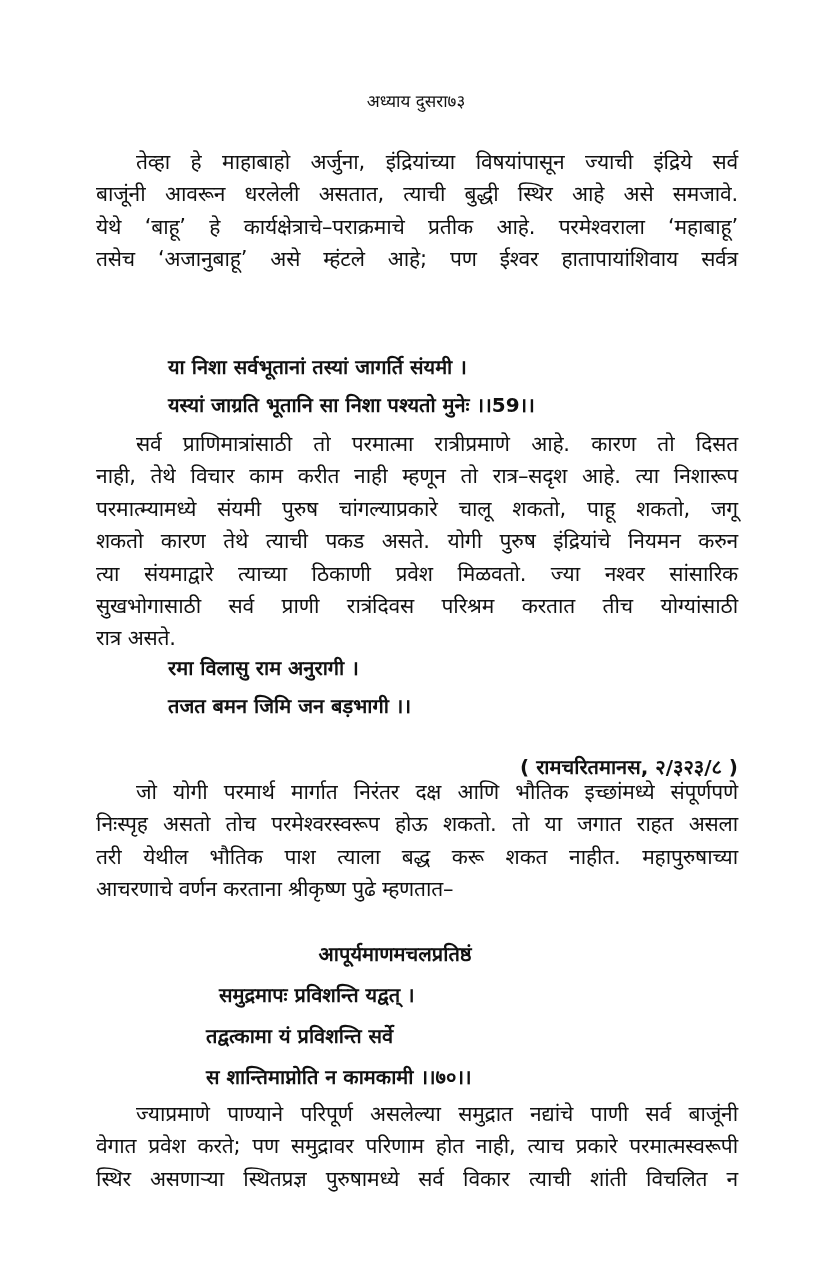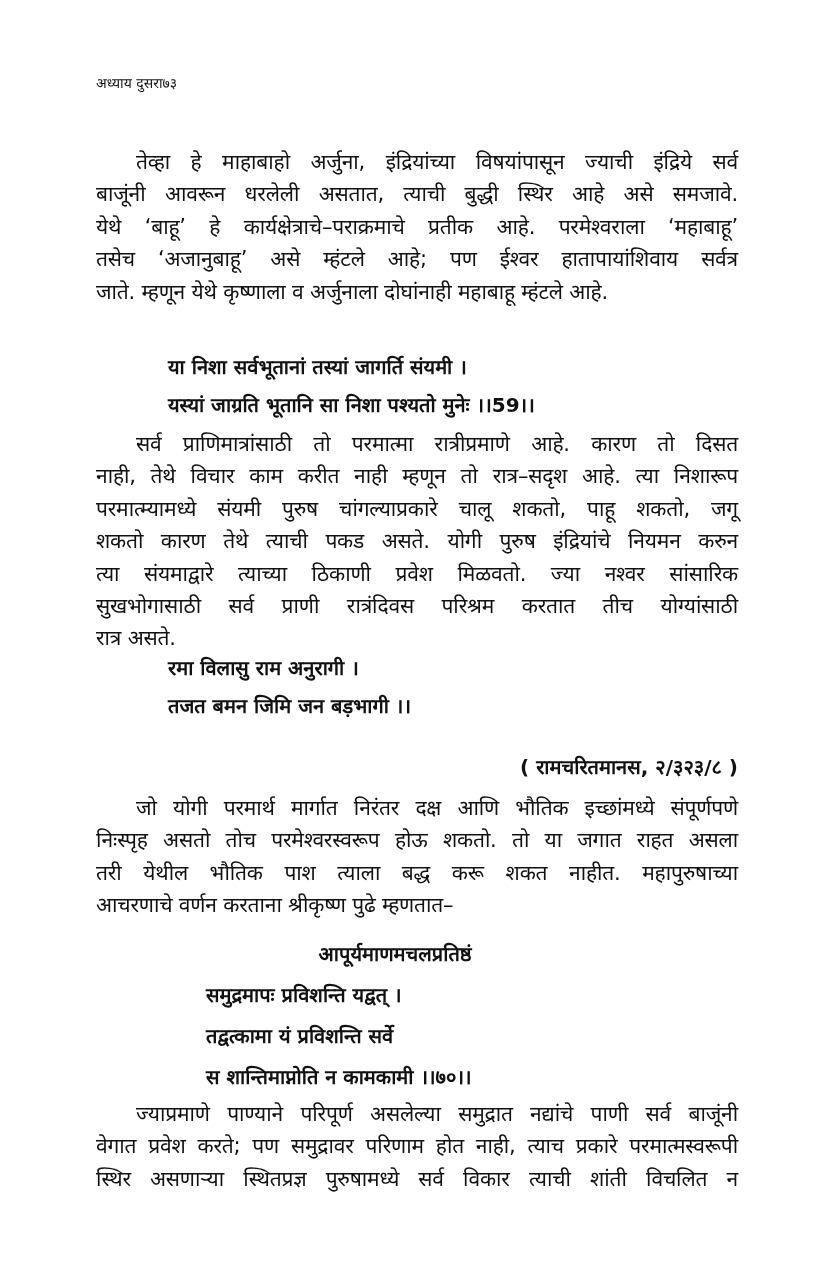--- a/index.html
+++ b/index.html
@@ -15,28 +15,28 @@
       color: #111111;
       font-family: "DejaVu Sans", "Liberation Sans", sans-serif;
     }
     .page {
       position: absolute;
       left: 0; top: 0;
       width: 826px; height: 1276px;
     }
     .running-head {
       position: absolute;
-      top: 68px;
+      top: 86px;
       left: 96px;
       width: 640px;
       height: 28px;
       display: flex;
-      justify-content: flex-start;
+      justify-content: center;
       align-items: center;
-      font-size: 14px;
+      font-size: 17px;
     }
     .para {
       position: absolute;
       left: 96px;
       width: 642px;
       font-size: 21px;
       line-height: 32.4px;
       text-align: justify;
       text-align-last: left;
       letter-spacing: -0.2px;
@@ -76,21 +76,20 @@
   <div class="running-head">
     <span>अध्याय दुसरा</span>
     <span>७३</span>
   </div>
 
   <div class="para" style="top:146px;">
     <span class="line indent">तेव्हा हे माहाबाहो अर्जुना, इंद्रियांच्या विषयांपासून ज्याची इंद्रिये सर्व</span>
     <span class="line">बाजूंनी आवरून धरलेली असतात, त्याची बुद्धी स्थिर आहे असे समजावे.</span>
     <span class="line">येथे ‘बाहू’ हे कार्यक्षेत्राचे–पराक्रमाचे प्रतीक आहे. परमेश्वराला ‘महाबाहू’</span>
     <span class="line">तसेच ‘अजानुबाहू’ असे म्हंटले आहे; पण ईश्वर हातापायांशिवाय सर्वत्र</span>
-    <span class="line last">जाते. म्हणून येथे कृष्णाला व अर्जुनाला दोघांनाही महाबाहू म्हंटले आहे.</span>
   </div>
 
   <div class="verse" style="top:348px; left:168px;">
     <span class="vline">या निशा सर्वभूतानां तस्यां जागर्ति संयमी ।</span>
     <span class="vline">यस्यां जाग्रति भूतानि सा निशा पश्यतो मुनेः ।।59।।</span>
   </div>
 
   <div class="para" style="top:428px;">
     <span class="line indent">सर्व प्राणिमात्रांसाठी तो परमात्मा रात्रीप्रमाणे आहे. कारण तो दिसत</span>
     <span class="line">नाही, तेथे विचार काम करीत नाही म्हणून तो रात्र–सदृश आहे. त्या निशारूप</span>
@@ -101,30 +100,30 @@
     <span class="line last">रात्र असते.</span>
   </div>
 
   <div class="verse" style="top:649px; left:168px;">
     <span class="vline">रमा विलासु राम अनुरागी ।</span>
     <span class="vline">तजत बमन जिमि जन बड़भागी ।।</span>
   </div>
 
   <div class="citation" style="top:753px;">( रामचरितमानस, २/३२३/८ )</div>
 
-  <div class="para" style="top:792px;">
+  <div class="para" style="top:776px;">
     <span class="line indent">जो योगी परमार्थ मार्गात निरंतर दक्ष आणि भौतिक इच्छांमध्ये संपूर्णपणे</span>
     <span class="line">निःस्पृह असतो तोच परमेश्वरस्वरूप होऊ शकतो. तो या जगात राहत असला</span>
     <span class="line">तरी येथील भौतिक पाश त्याला बद्ध करू शकत नाहीत. महापुरुषाच्या</span>
     <span class="line last">आचरणाचे वर्णन करताना श्रीकृष्ण पुढे म्हणतात–</span>
   </div>
 
   <div class="verse" style="top:934px; left:206px; line-height:41px;">
     <span class="vline" style="height:41px;text-align:right;">आपूर्यमाणमचलप्रतिष्ठं</span>
-    <span class="vline" style="height:41px;">समुद्रमापः प्रविशन्ति यद्वत् ।</span>
+    <span class="vline" style="height:41px;margin-left:13px;">समुद्रमापः प्रविशन्ति यद्वत् ।</span>
     <span class="vline" style="height:41px;">तद्वत्कामा यं प्रविशन्ति सर्वे</span>
     <span class="vline" style="height:41px;">स शान्तिमाप्नोति न कामकामी ।।७०।।</span>
   </div>
 
   <div class="para" style="top:1098px;">
     <span class="line indent">ज्याप्रमाणे पाण्याने परिपूर्ण असलेल्या समुद्रात नद्यांचे पाणी सर्व बाजूंनी</span>
     <span class="line">वेगात प्रवेश करते; पण समुद्रावर परिणाम होत नाही, त्याच प्रकारे परमात्मस्वरूपी</span>
     <span class="line">स्थिर असणाऱ्या स्थितप्रज्ञ पुरुषामध्ये सर्व विकार त्याची शांती विचलित न</span>
   </div>
 

